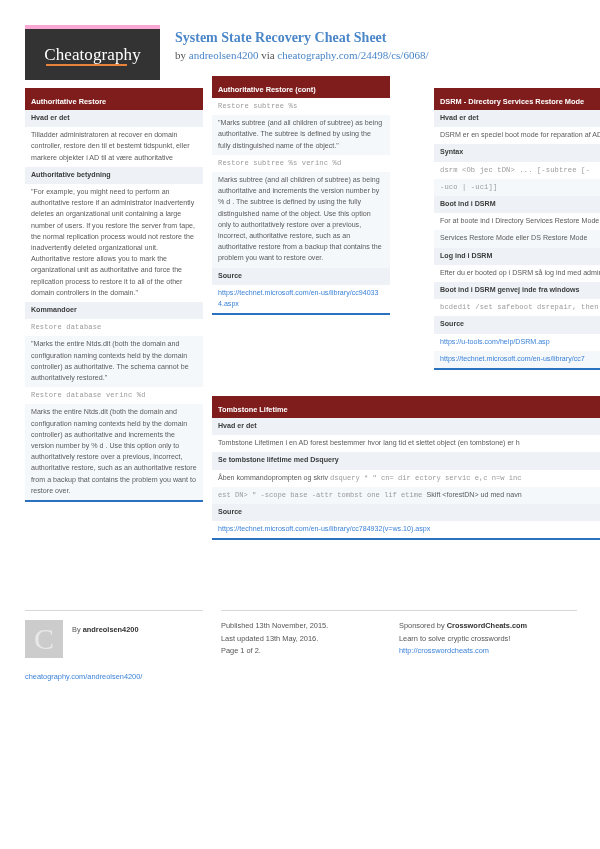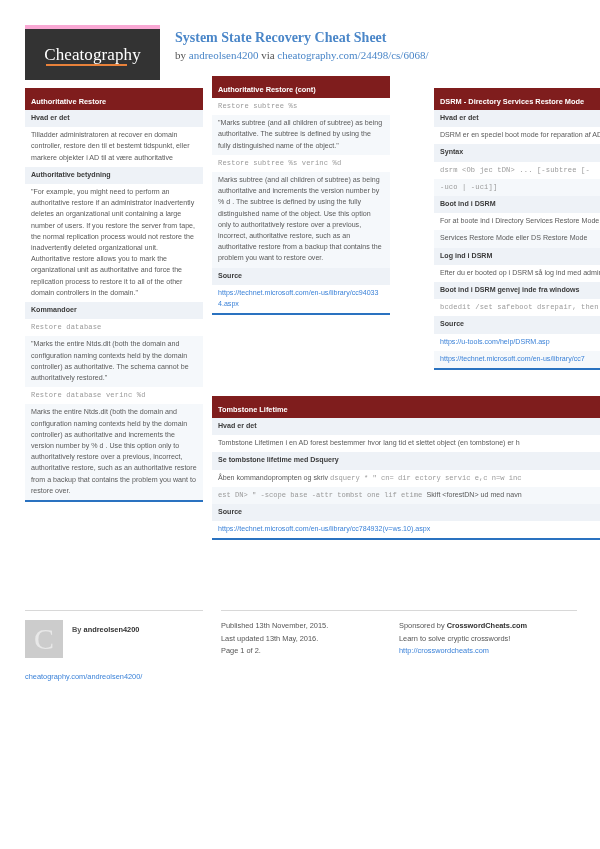--- a/index.html
+++ b/index.html
@@ -72,21 +72,21 @@
   .footer{ position:absolute; left:25px; top:610px; width:552px; height:70px; }
   .fcol{ position:absolute; top:0; border-top:1px solid #d8d8d8; padding-top:9px; }
   #f1{ left:0; width:178px; }
   #f2{ left:196px; width:178px; }
   #f3{ left:374px; width:178px; }
   .avatar{
     width:38px; height:38px; background:#cccccc; color:#e8e8e8;
     font-family:"Liberation Serif", serif; font-size:30px; line-height:38px;
     text-align:center; float:left; margin-right:9px;
   }
-  .byline{ font-size:7.4px; line-height:12px; color:#555; padding-top:4px;font-weight:bold; }
+  .byline{ font-size:7.4px; line-height:12px; color:#555; padding-top:4px; }
   .byline b{ color:#333; }
   .flink{ clear:both; padding-top:14px; font-size:7.4px; }
   .flink a{ color:#3b82d8; text-decoration:none; }
   .fline{ font-size:7.4px; line-height:12.5px; color:#555; }
   .fline b{ color:#333; }
   .fline a{ color:#3b82d8; text-decoration:none; }
 </style>
 </head>
 <body>
 

